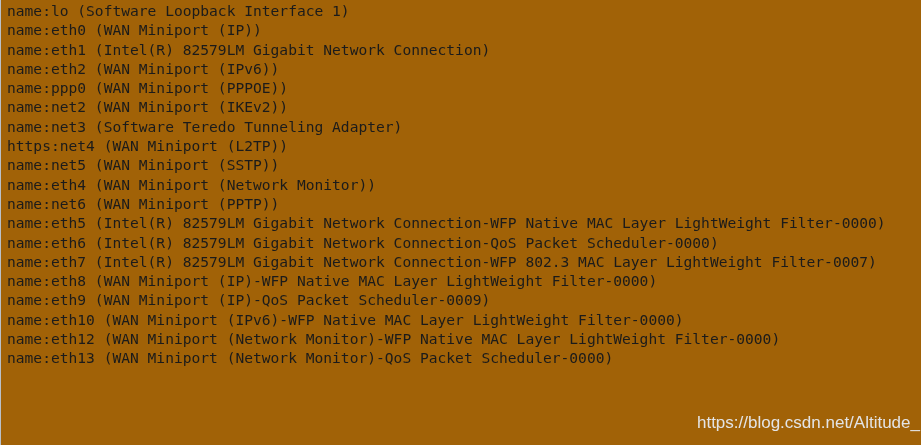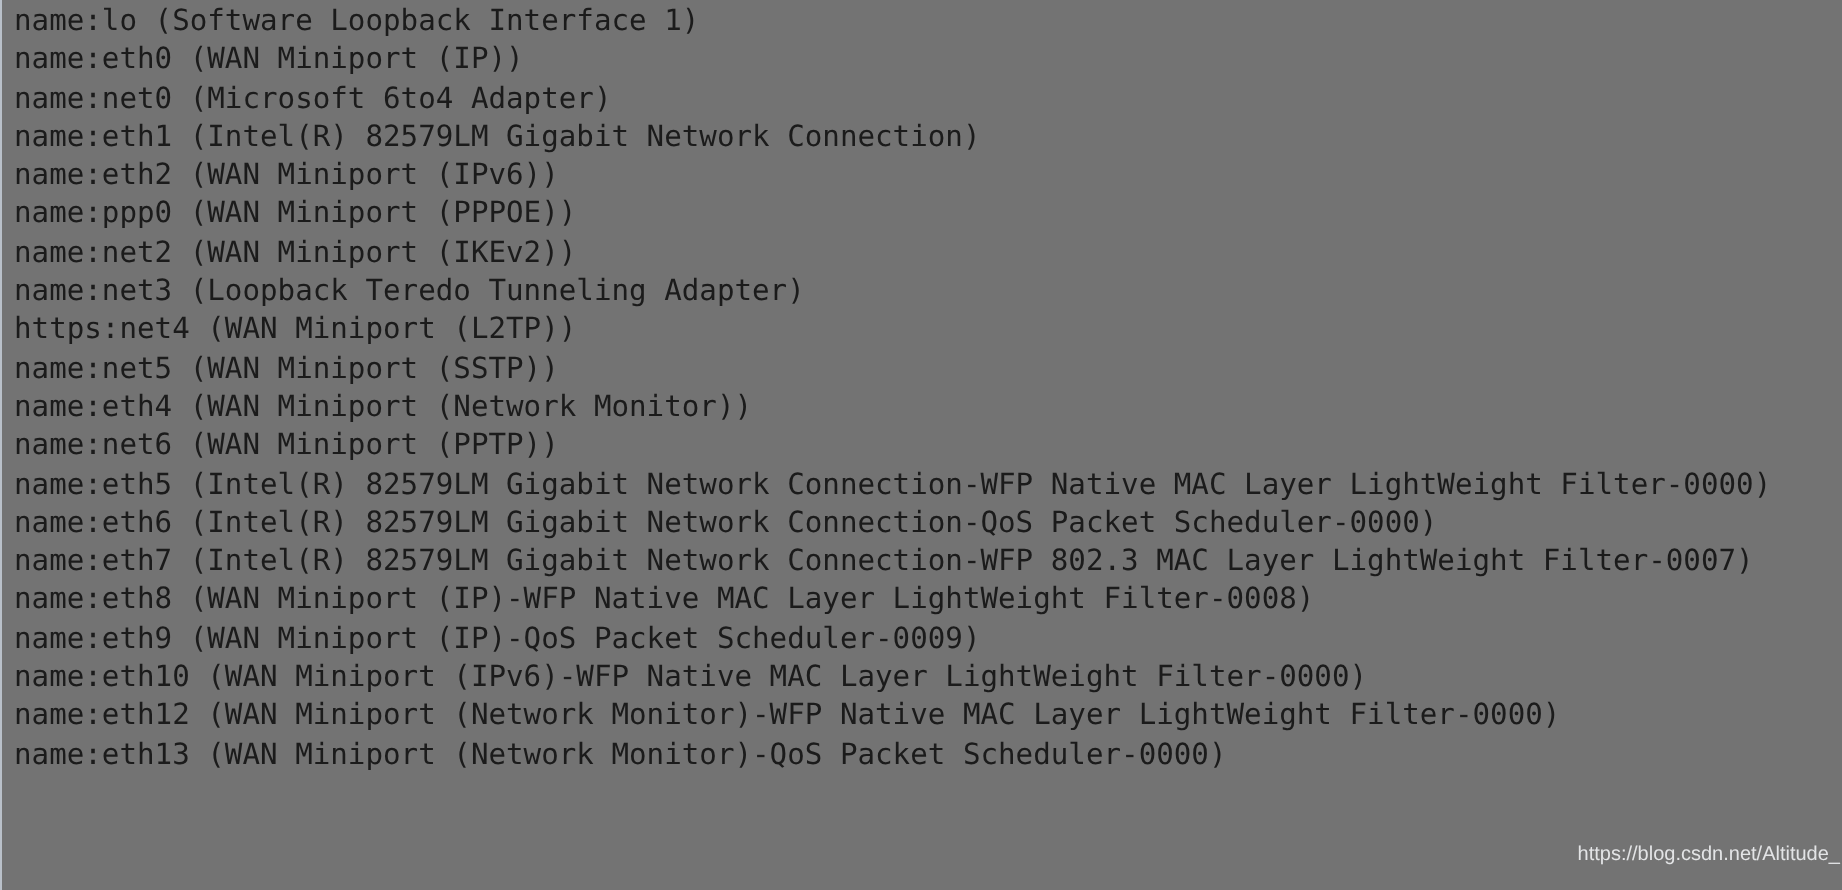--- a/index.html
+++ b/index.html
@@ -4,21 +4,21 @@
 <style>
   html, body {
     margin: 0;
     padding: 0;
     background: #ffffff;
   }
   .screen {
     position: relative;
     width: 921px;
     height: 445px;
-    background: #737373;
+    background: #a16207;
     overflow: hidden;
     box-sizing: border-box;
   }
   .console {
     position: absolute;
     left: 0;
     top: 0;
     width: 100%;
     height: 100%;
     border-left: 1px solid #b9c0c9;
@@ -32,47 +32,46 @@
     height: 19.3px;
     color: #1b1b1b;
     white-space: pre;
     letter-spacing: 0;
   }
   .watermark {
     position: absolute;
     right: 1px;
     bottom: 12px;
     font-family: "Liberation Sans", "DejaVu Sans", sans-serif;
-    font-size: 10px;
+    font-size: 17px;
     color: #e3e4e6;
     white-space: nowrap;
     user-select: none;
     pointer-events: none;
   }
 </style>
 </head>
 <body>
 
 <div class="screen">
   <div class="console">
       <div class="console-line">name:lo (Software Loopback Interface 1)</div>
       <div class="console-line">name:eth0 (WAN Miniport (IP))</div>
-      <div class="console-line">name:net0 (Microsoft 6to4 Adapter)</div>
       <div class="console-line">name:eth1 (Intel(R) 82579LM Gigabit Network Connection)</div>
       <div class="console-line">name:eth2 (WAN Miniport (IPv6))</div>
       <div class="console-line">name:ppp0 (WAN Miniport (PPPOE))</div>
       <div class="console-line">name:net2 (WAN Miniport (IKEv2))</div>
-      <div class="console-line">name:net3 (Loopback Teredo Tunneling Adapter)</div>
+      <div class="console-line">name:net3 (Software Teredo Tunneling Adapter)</div>
       <div class="console-line">https:net4 (WAN Miniport (L2TP))</div>
       <div class="console-line">name:net5 (WAN Miniport (SSTP))</div>
       <div class="console-line">name:eth4 (WAN Miniport (Network Monitor))</div>
       <div class="console-line">name:net6 (WAN Miniport (PPTP))</div>
       <div class="console-line">name:eth5 (Intel(R) 82579LM Gigabit Network Connection-WFP Native MAC Layer LightWeight Filter-0000)</div>
       <div class="console-line">name:eth6 (Intel(R) 82579LM Gigabit Network Connection-QoS Packet Scheduler-0000)</div>
       <div class="console-line">name:eth7 (Intel(R) 82579LM Gigabit Network Connection-WFP 802.3 MAC Layer LightWeight Filter-0007)</div>
-      <div class="console-line">name:eth8 (WAN Miniport (IP)-WFP Native MAC Layer LightWeight Filter-0008)</div>
+      <div class="console-line">name:eth8 (WAN Miniport (IP)-WFP Native MAC Layer LightWeight Filter-0000)</div>
       <div class="console-line">name:eth9 (WAN Miniport (IP)-QoS Packet Scheduler-0009)</div>
       <div class="console-line">name:eth10 (WAN Miniport (IPv6)-WFP Native MAC Layer LightWeight Filter-0000)</div>
       <div class="console-line">name:eth12 (WAN Miniport (Network Monitor)-WFP Native MAC Layer LightWeight Filter-0000)</div>
       <div class="console-line">name:eth13 (WAN Miniport (Network Monitor)-QoS Packet Scheduler-0000)</div>
     </div>
   <div class="watermark">https://blog.csdn.net/Altitude_</div>
 </div>
 
 </body></html>

